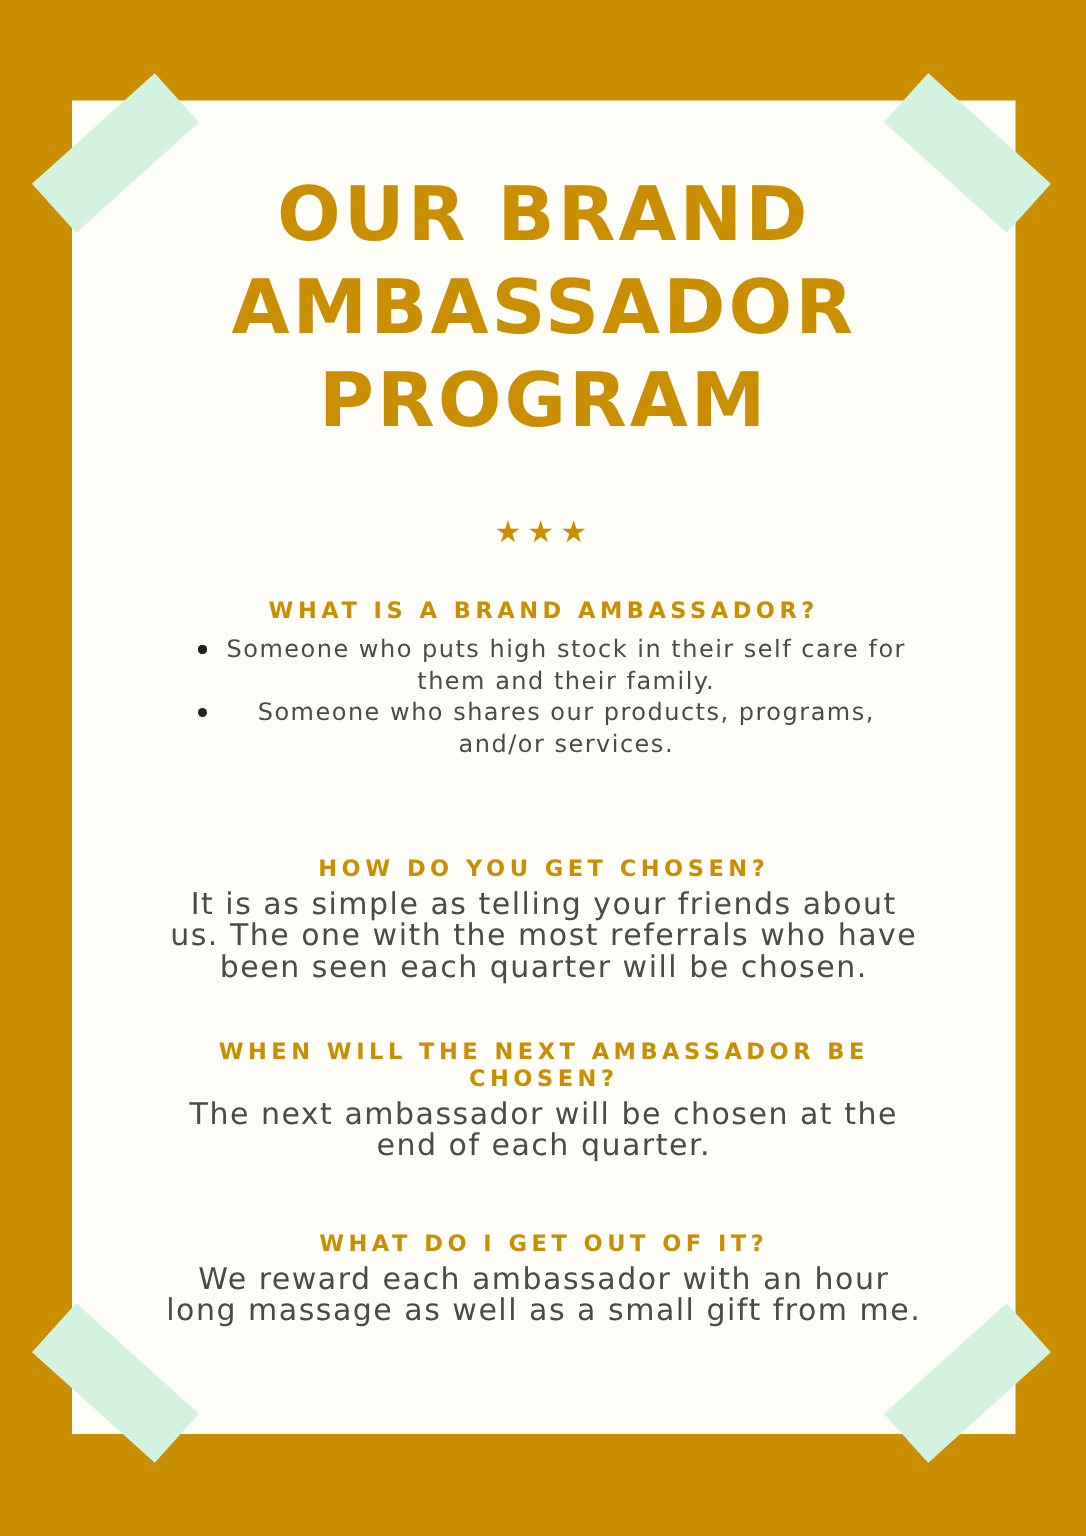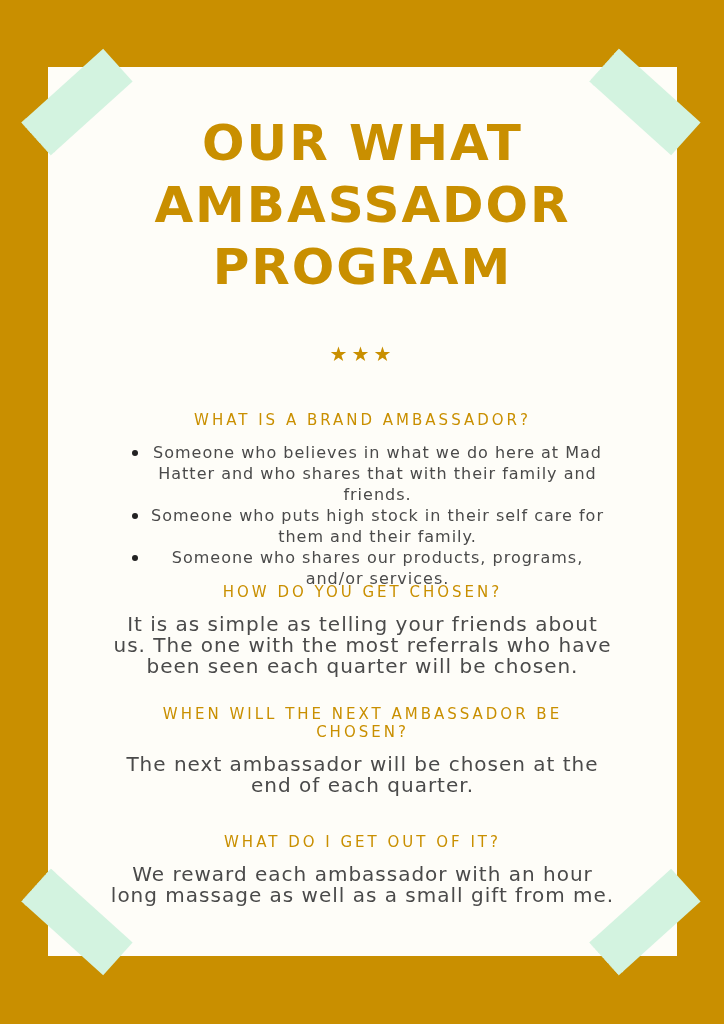--- a/index.html
+++ b/index.html
@@ -34,51 +34,51 @@
     font-size: 50px; line-height: 62px; letter-spacing: 2px;
   }
   .stars {
     position: absolute; left: 48px; width: 629px; top: 342px;
     text-align: center; color: #C98F00; font-size: 20px; letter-spacing: 4px;
   }
   .section {
     position: absolute; left: 110px; width: 505px; text-align: center;
   }
   .heading {
-    color: #C98F00; font-weight: normal; font-size: 15px;
-    letter-spacing: 3px; line-height: 18px; margin: 13px;
+    color: #C98F00; font-weight: bold; font-size: 15px;
+    letter-spacing: 3px; line-height: 18px; margin: 0;
   }
   .body {
     color: #4a4a4a; font-size: 20px; line-height: 21px; letter-spacing: 1px; margin: 4px 0 0 0;
   }
   ul.bullets { list-style: none; margin: 6px 0 0 0; padding: 0; }
   ul.bullets li { position: relative; color: #4a4a4a; font-size: 16px; line-height: 21px; letter-spacing: 1px; padding: 0 0 0 30px; }
   ul.bullets li .dot { position: absolute; left: 22px; top: 8px; width: 6px; height: 6px; border-radius: 50%; background: #222; }
 </style>
 </head>
 <body>
 
 <div class="card"></div>
 <div class="tape tape-tl"></div>
 <div class="tape tape-tr"></div>
 <div class="tape tape-bl"></div>
 <div class="tape tape-br"></div>
 
 <div class="title">
-  <div>OUR WHAT</div>
+  <div>OUR BRAND</div>
   <div>AMBASSADOR</div>
   <div>PROGRAM</div>
 </div>
 
 <div class="stars">★★★</div>
 
 <div class="section" style="top:398px;">
   <p class="heading">WHAT IS A BRAND AMBASSADOR?</p>
   <ul class="bullets">
-    <li><span class="dot"></span><span>Someone who believes in what we do here at Mad Hatter and who shares that with their family and friends.</span></li>
+    <li><span class="dot"></span></li>
     <li><span class="dot"></span><span>Someone who puts high stock in their self care for them and their family.</span></li>
     <li><span class="dot"></span><span>Someone who shares our products, programs, and/or services.</span></li>
   </ul>
 </div>
 
 <div class="section" style="top:570px;">
   <p class="heading">HOW DO YOU GET CHOSEN?</p>
   <p class="body">It is as simple as telling your friends about us. The one with the most referrals who have been seen each quarter will be chosen.</p>
 </div>
 

